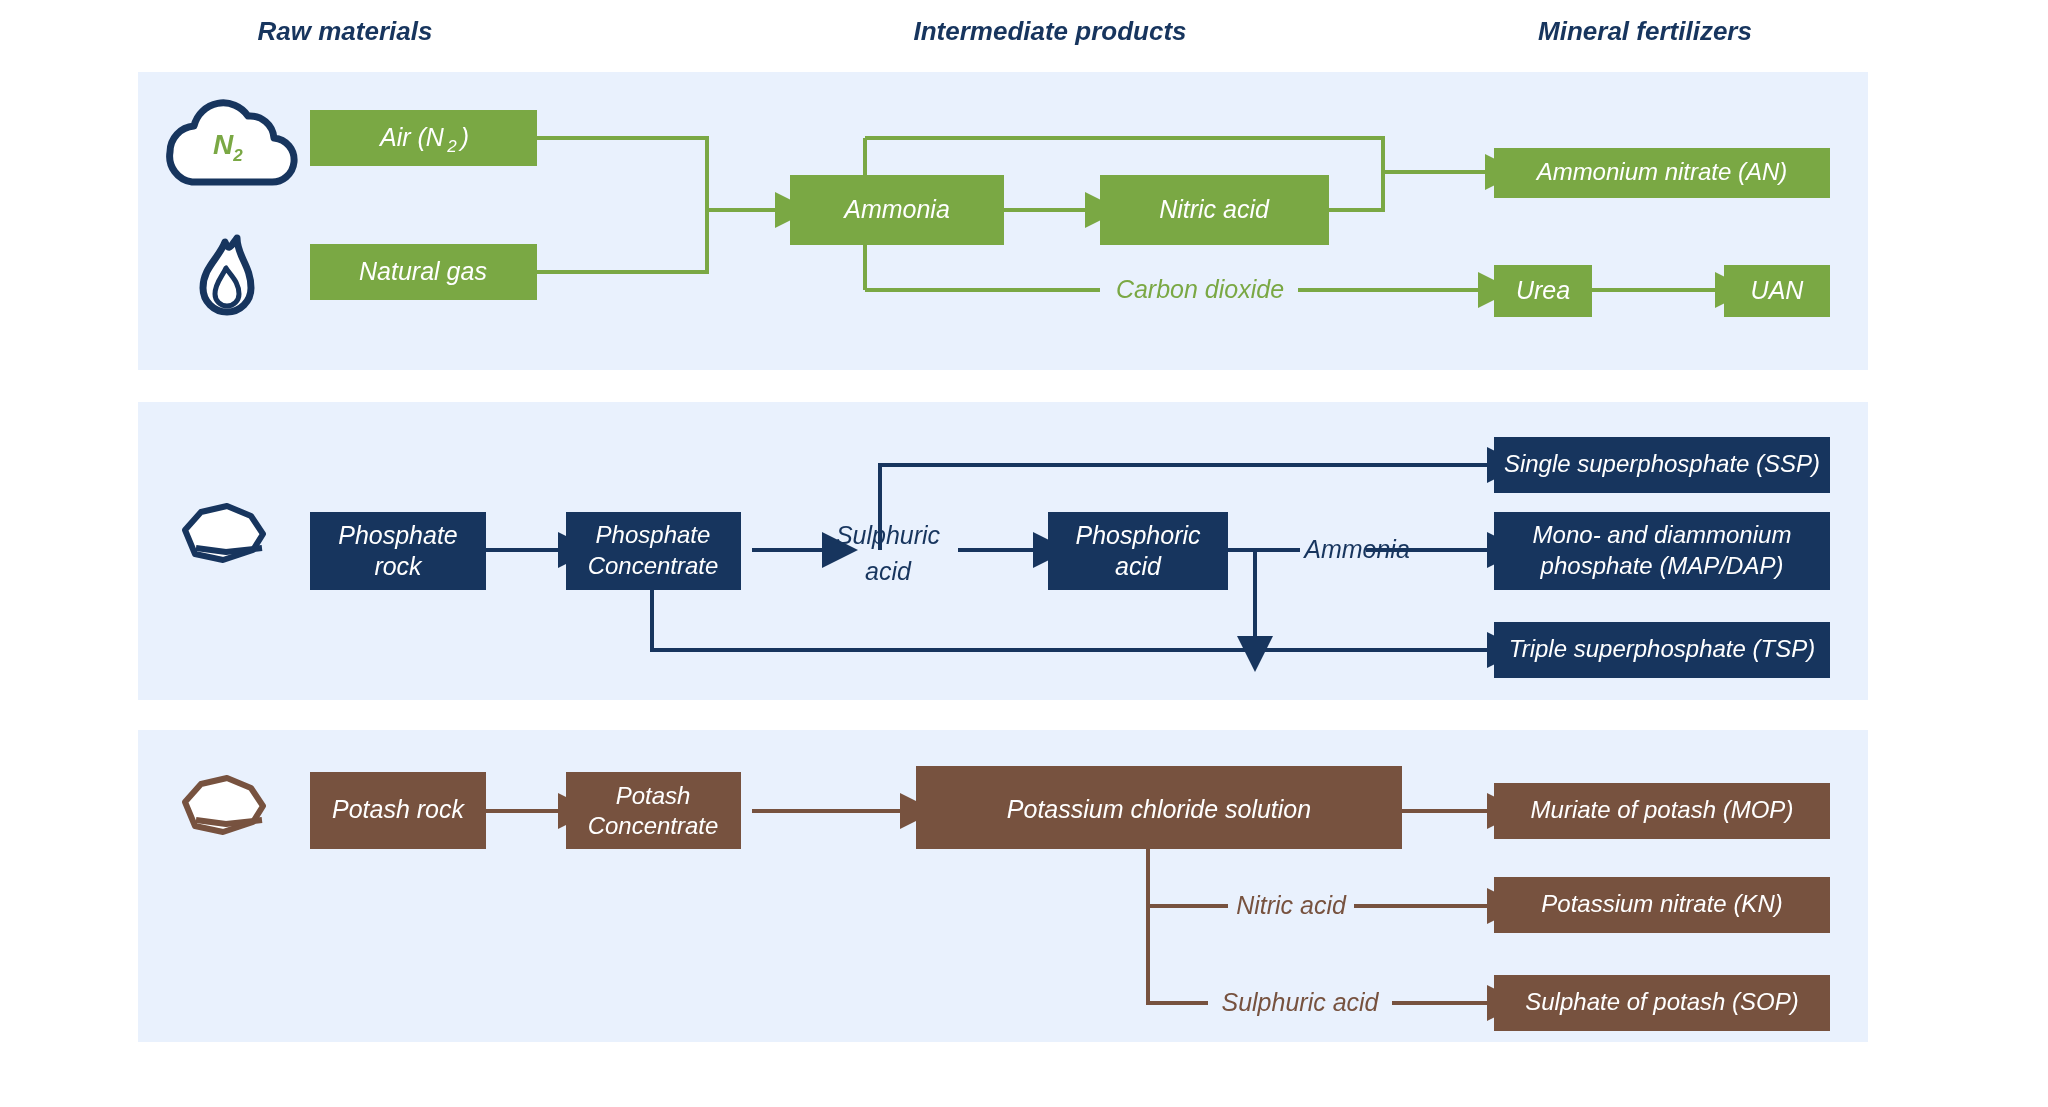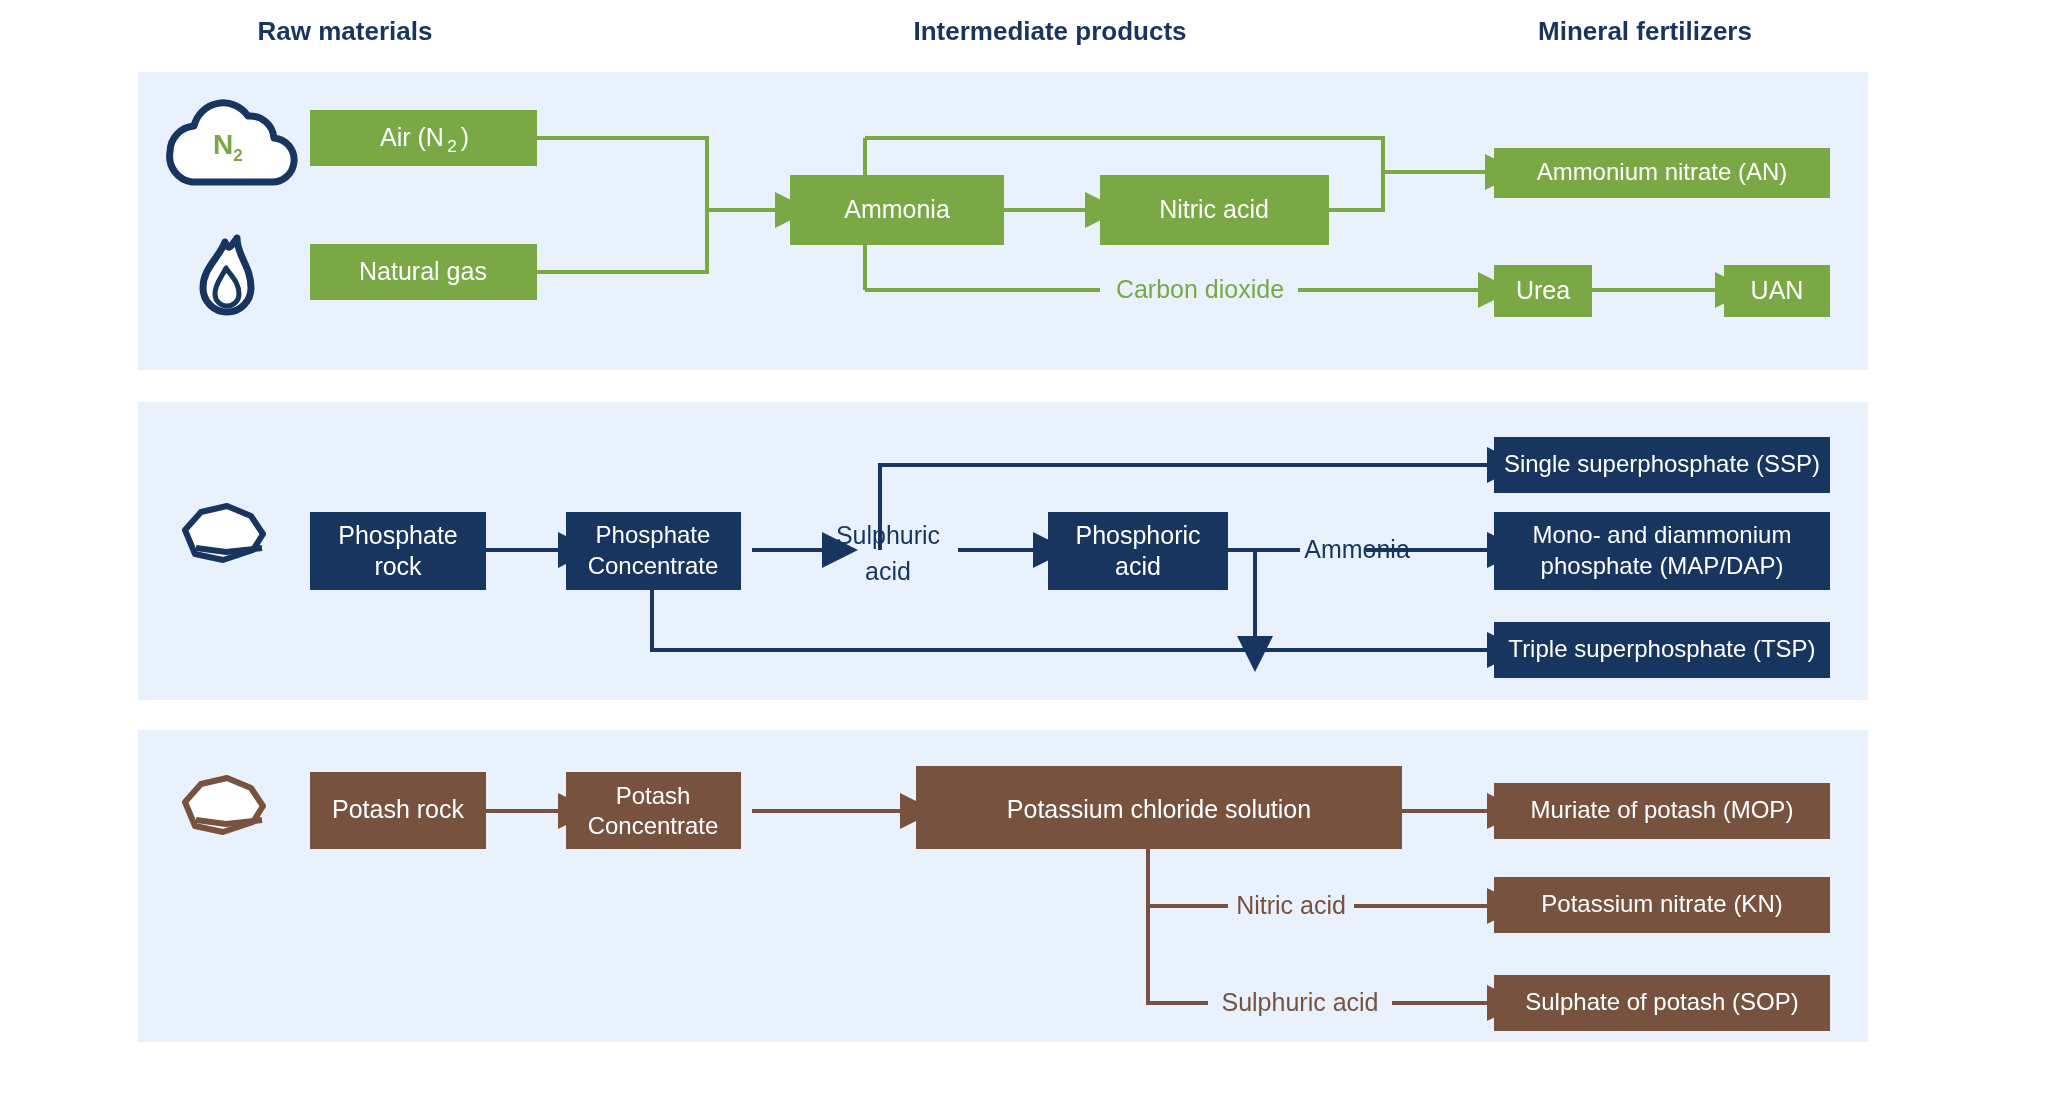--- a/index.html
+++ b/index.html
@@ -1,17 +1,17 @@
 <!DOCTYPE html>
 <html><head>
 <meta charset="utf-8">
 <style>
   html,body{margin:0;padding:0;background:#ffffff;}
   body{width:2048px;height:1107px;overflow:hidden;font-family:"Liberation Sans",sans-serif;}
-  #stage{position:relative;width:2048px;height:1107px;background:#ffffff;}
+  #stage{position:relative;width:2048px;height:1107px;background:#ffffff;font-style:italic;}
   svg#diagram{position:absolute;left:0;top:0;width:2048px;height:1107px;display:block;}
   .col-head{font-family:"Liberation Sans",sans-serif;font-weight:bold;font-size:26px;fill:#17355e;text-anchor:middle;}
   .boxlabel{font-family:"Liberation Sans",sans-serif;font-size:25px;fill:#ffffff;text-anchor:middle;dominant-baseline:middle;}
   .boxlabel.small{font-size:24px;}
   .plainlabel{font-family:"Liberation Sans",sans-serif;font-size:25px;text-anchor:middle;dominant-baseline:middle;}
   .plain-green{fill:#7aa844;}
   .plain-navy{fill:#17355e;}
   .plain-brown{fill:#77523f;}
   .sub{font-size:17px;}
 </style>

